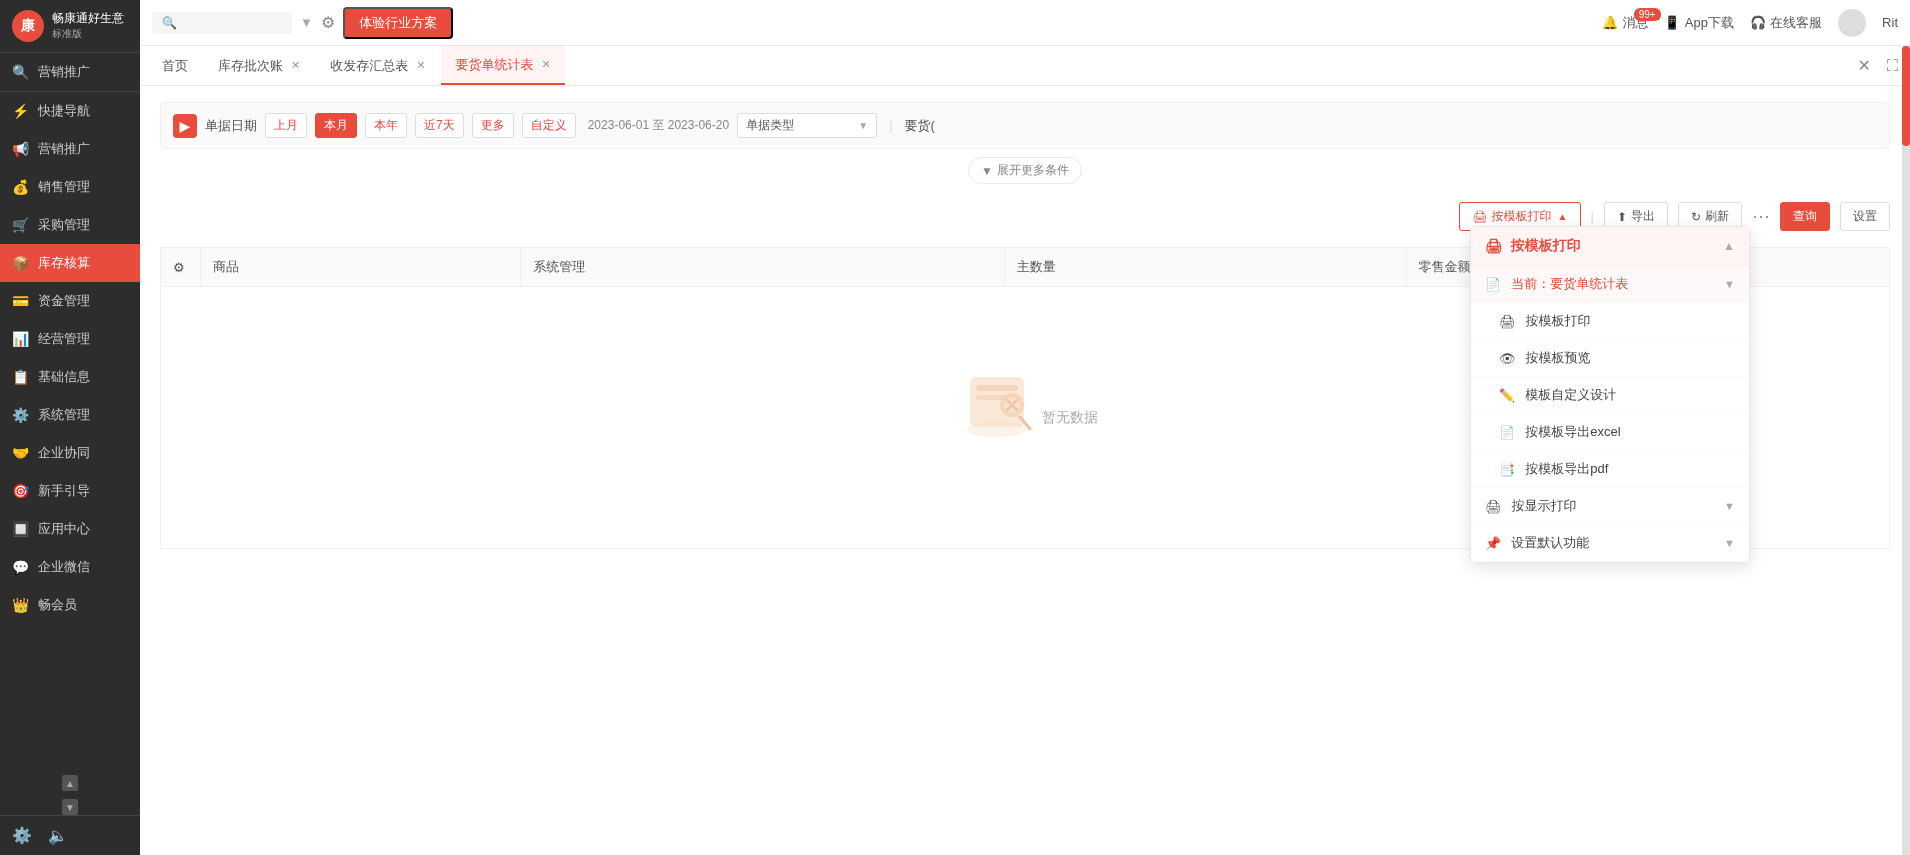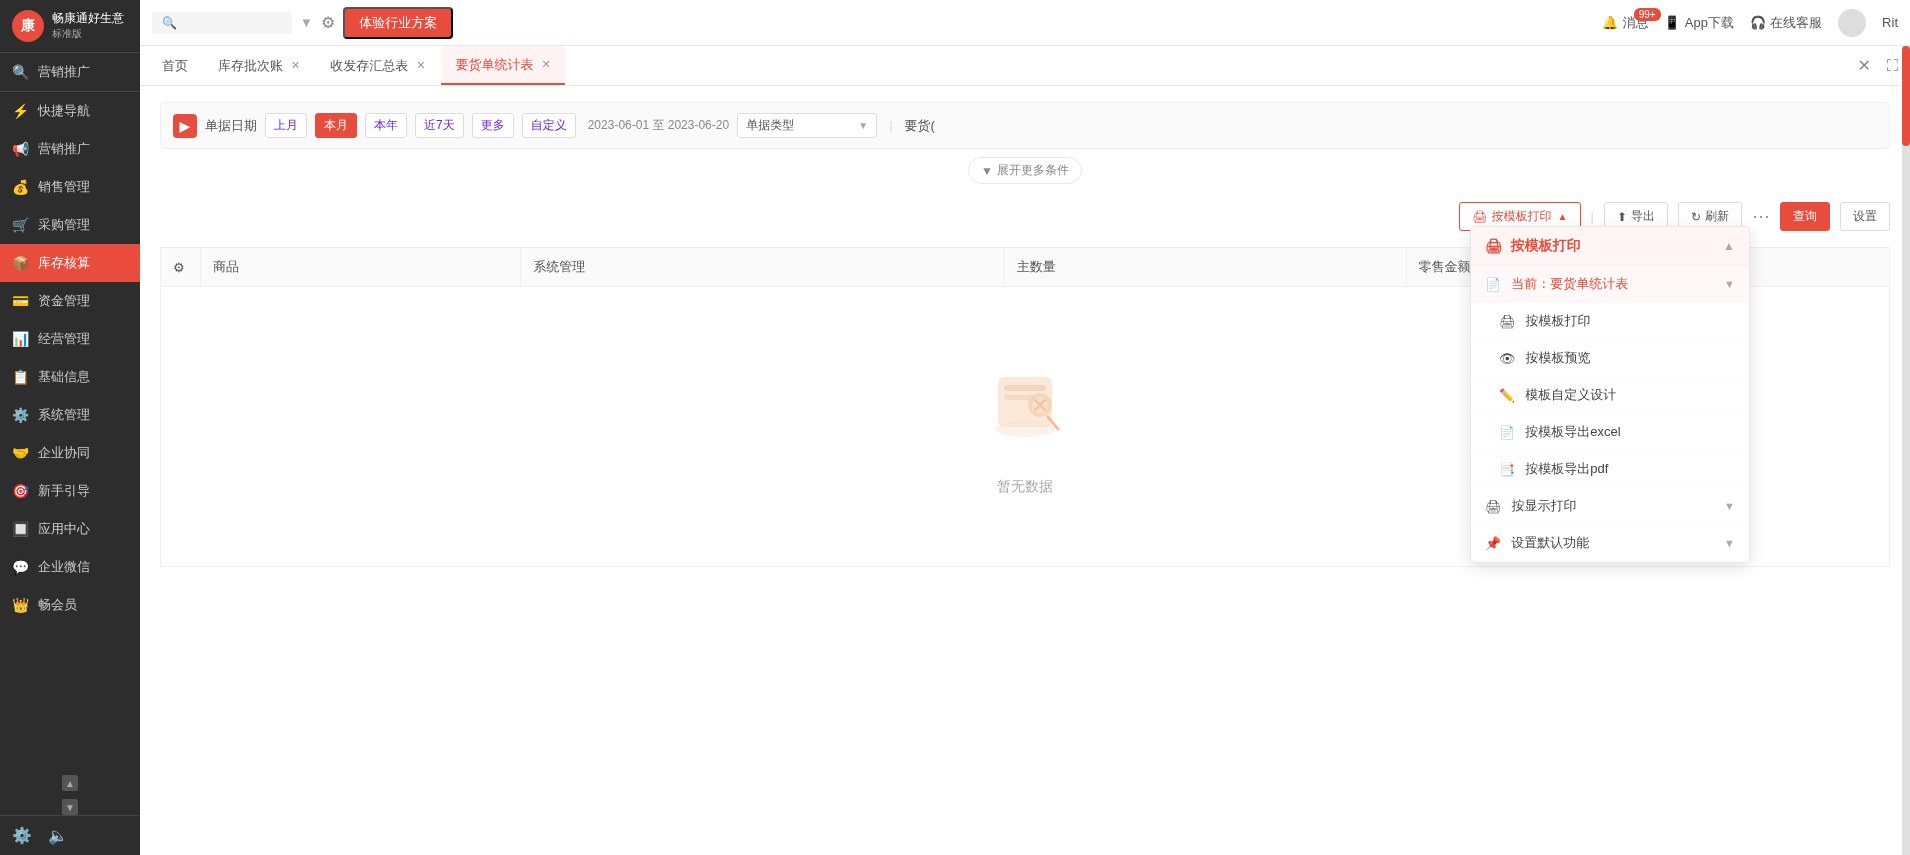--- a/index.html
+++ b/index.html
@@ -174,21 +174,21 @@
       display: flex; align-items: center; justify-content: center;
       cursor: pointer; font-size: 14px;
     }
     .filter-label { color: #555; font-size: 13px; }
     .date-btn {
       padding: 3px 8px;
       border: 1px solid #ddd;
       border-radius: 3px;
       background: #fff;
       font-size: 12px;
-      color: #6d28d9;
+      color: #ef4444;
       cursor: pointer;
     }
     .date-btn.active {
       background: #e74c3c;
       color: #fff;
       border-color: #e74c3c;
     }
     .date-range {
       font-size: 12px;
       color: #888;
@@ -269,21 +269,21 @@
       border: 1px solid #f0f0f0;
       padding: 10px 12px;
       font-size: 13px;
       color: #333;
     }
     .table-settings-col { width: 40px; text-align: center; }
 
     
     .empty-state {
       display: flex;
-      flex-direction: column;
+      flex-direction: row;
       align-items: center;
       justify-content: center;
       padding: 60px 0;
     }
     .empty-icon {
       font-size: 80px;
       margin-bottom: 12px;
       opacity: 0.6;
     }
     .empty-text { color: #aaa; font-size: 14px; }

